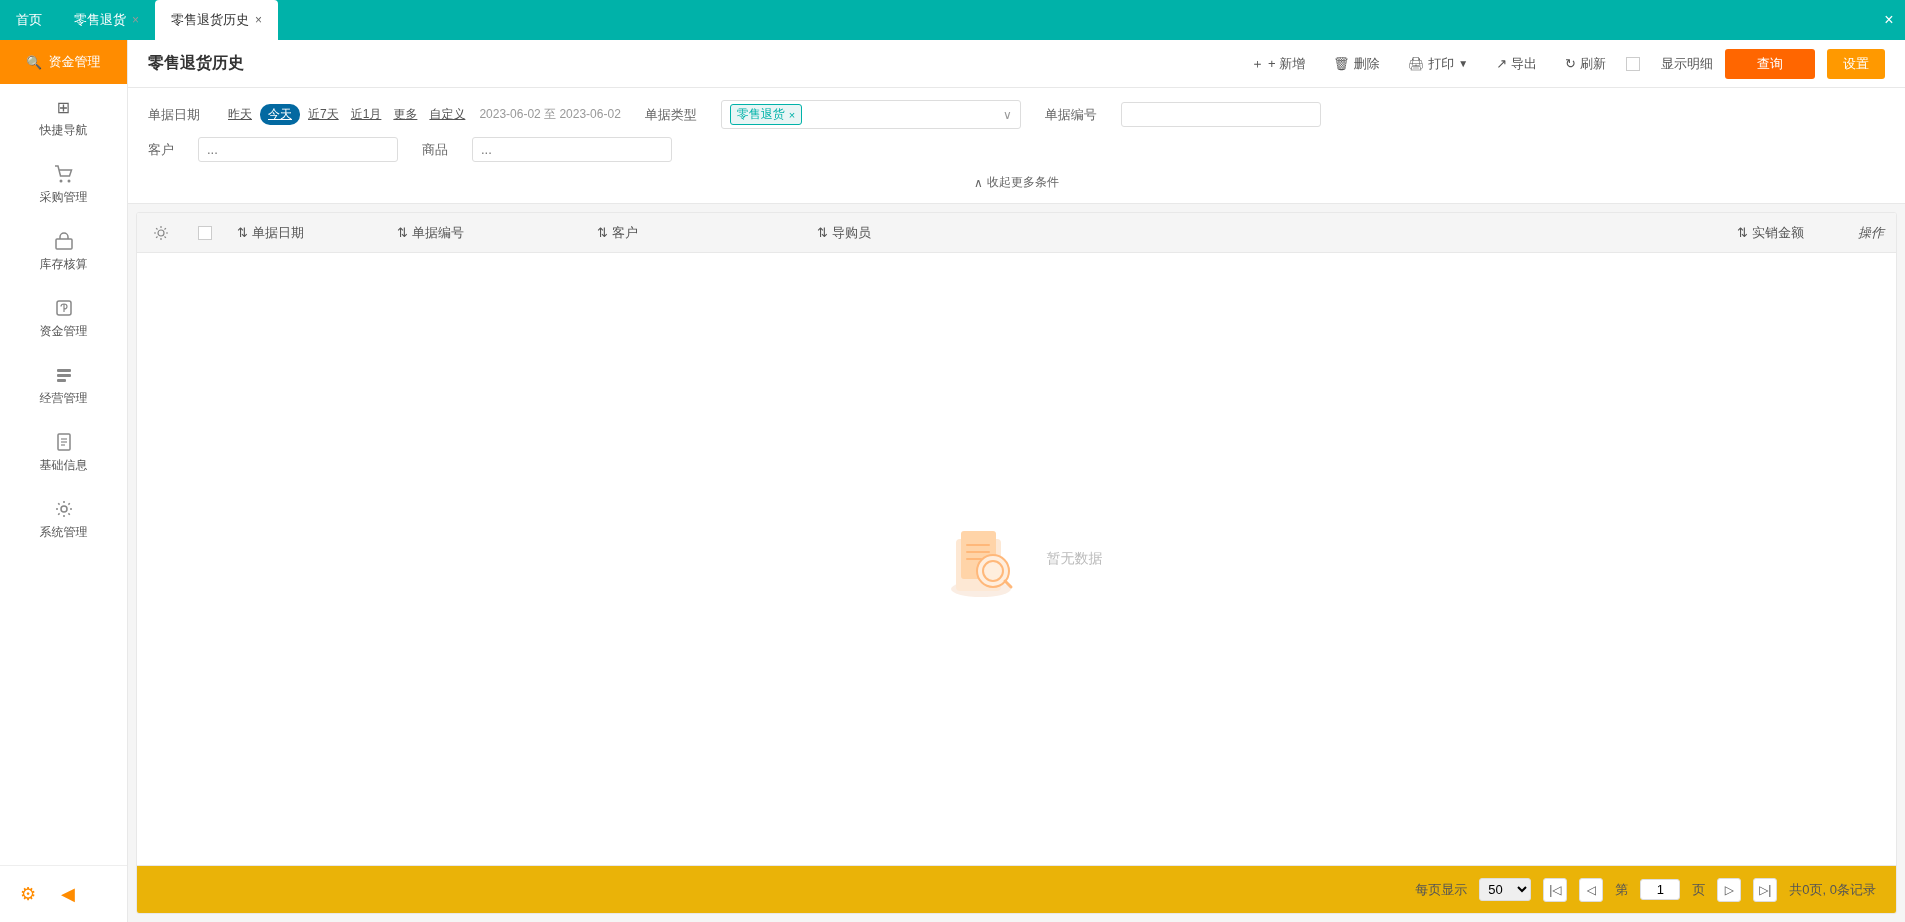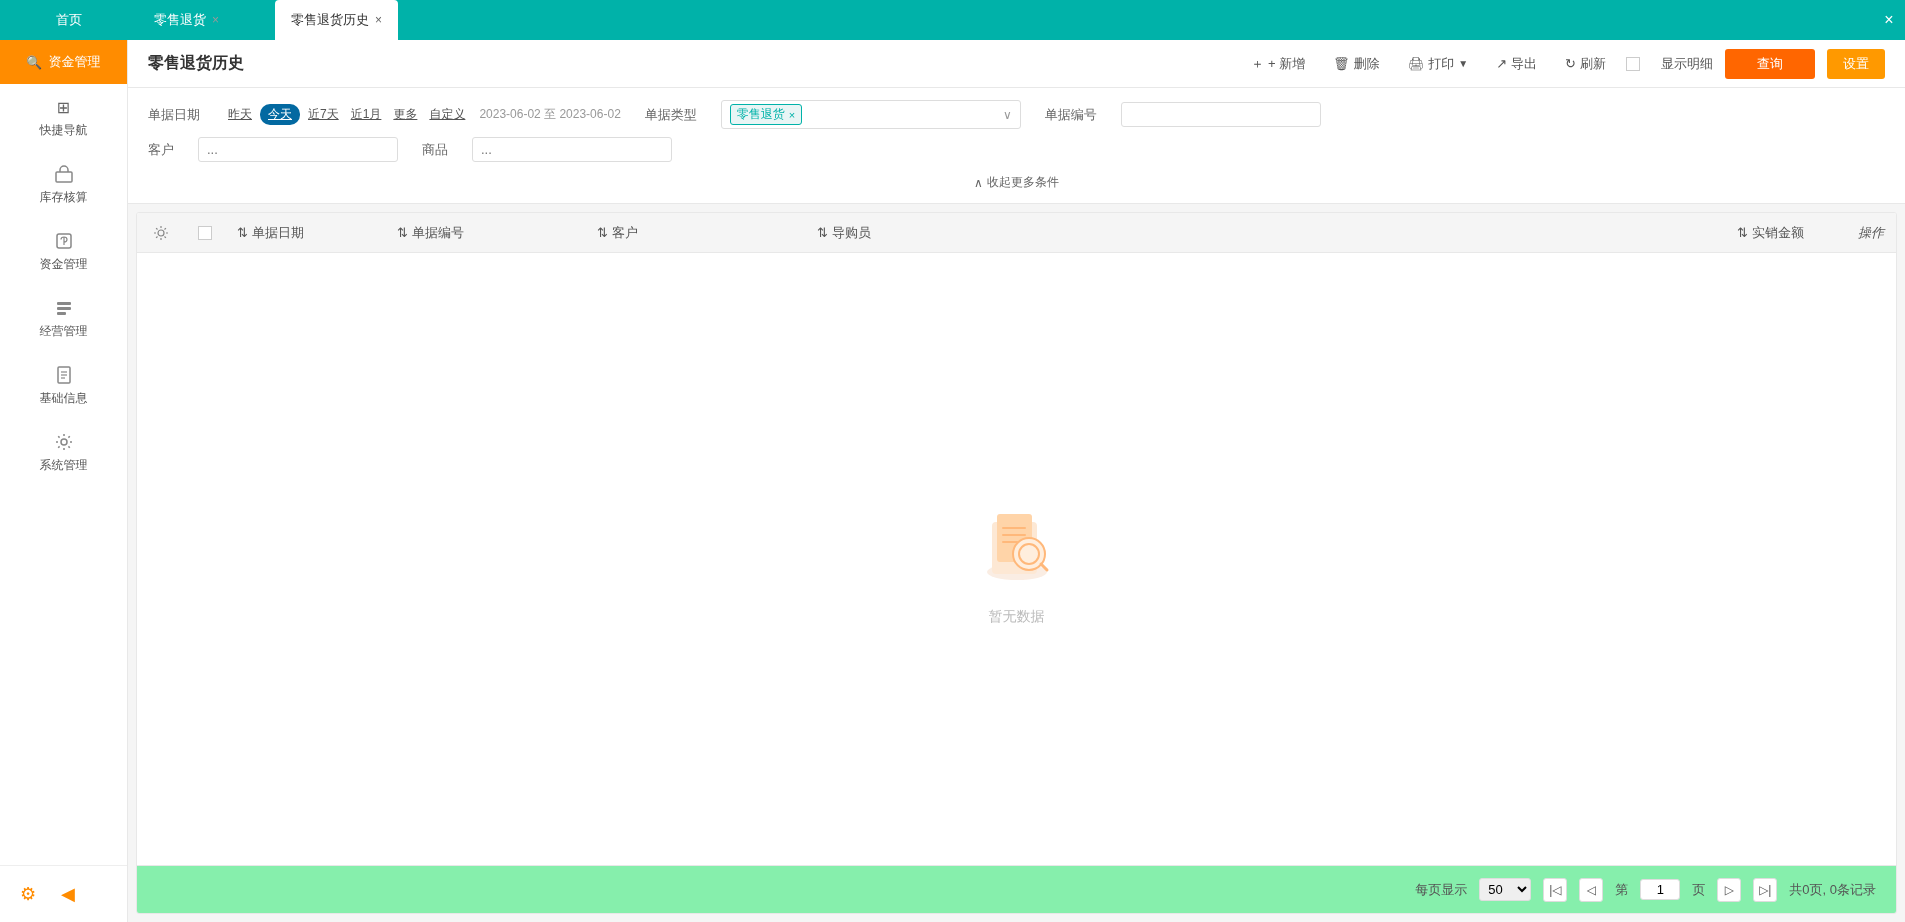--- a/index.html
+++ b/index.html
@@ -16,21 +16,20 @@
     .tab-item {
       height: 40px;
       display: flex;
       align-items: center;
       padding: 0 16px;
       color: #fff;
       font-size: 13px;
       cursor: pointer;
       position: relative;
       gap: 6px;
-      margin-left: 40px;
     }
     .tab-item.active {
       background: #fff;
       color: #333;
       border-radius: 4px 4px 0 0;
     }
     .tab-item .close-x {
       font-size: 12px;
       color: #999;
       cursor: pointer;
@@ -295,38 +294,38 @@
     .th-bill-no { width: 200px; }
     .th-customer { width: 220px; }
     .th-guide { width: 180px; }
     .th-amount { flex: 1; justify-content: flex-end; }
     .th-action { width: 80px; justify-content: flex-end; font-style: italic; }
 
     
     .empty-state {
       flex: 1;
       display: flex;
-      flex-direction: column;
+      flex-direction: row;
       align-items: center;
       justify-content: center;
       gap: 16px;
     }
     .empty-icon {
       width: 100px;
       height: 100px;
     }
     .empty-text {
       font-size: 14px;
       color: #bbb;
     }
 
     
     .pagination {
       height: 48px;
-      background: #86efac;
+      background: #eab308;
       border-top: 1px solid #e8e8e8;
       display: flex;
       align-items: center;
       justify-content: flex-end;
       padding: 16px 20px;
       gap: 12px;
       font-size: 13px;
       color: #555;
       flex-shrink: 0;
     }
@@ -380,20 +379,30 @@
 <div class="main-layout">
 
   <div class="sidebar">
     <div class="search-menu">
       <span>🔍</span>
       <span>资金管理</span>
     </div>
     <div class="nav-item">
       <span class="nav-icon">⊞</span>
       <span>快捷导航</span>
+    </div>
+    <div class="nav-item">
+      <span class="nav-icon">
+        <svg width="20" height="20" viewBox="0 0 20 20">
+            <circle cx="7" cy="17" r="1.5" fill="#888"></circle>
+            <circle cx="15" cy="17" r="1.5" fill="#888"></circle>
+            <path d="M1 2h3l2.5 10h9l2-6H5" fill="none" stroke="#888" stroke-width="1.5"></path>
+          </svg>
+      </span>
+      <span>采购管理</span>
     </div>
     <div class="nav-item">
       <span class="nav-icon">
         <svg width="20" height="20" viewBox="0 0 20 20">
             <rect x="2" y="8" width="16" height="10" rx="1" fill="none" stroke="#888" stroke-width="1.5"></rect>
             <path d="M6 8V6a4 4 0 0 1 8 0v2" fill="none" stroke="#888" stroke-width="1.5"></path>
           </svg>
       </span>
       <span>库存核算</span>
     </div>

